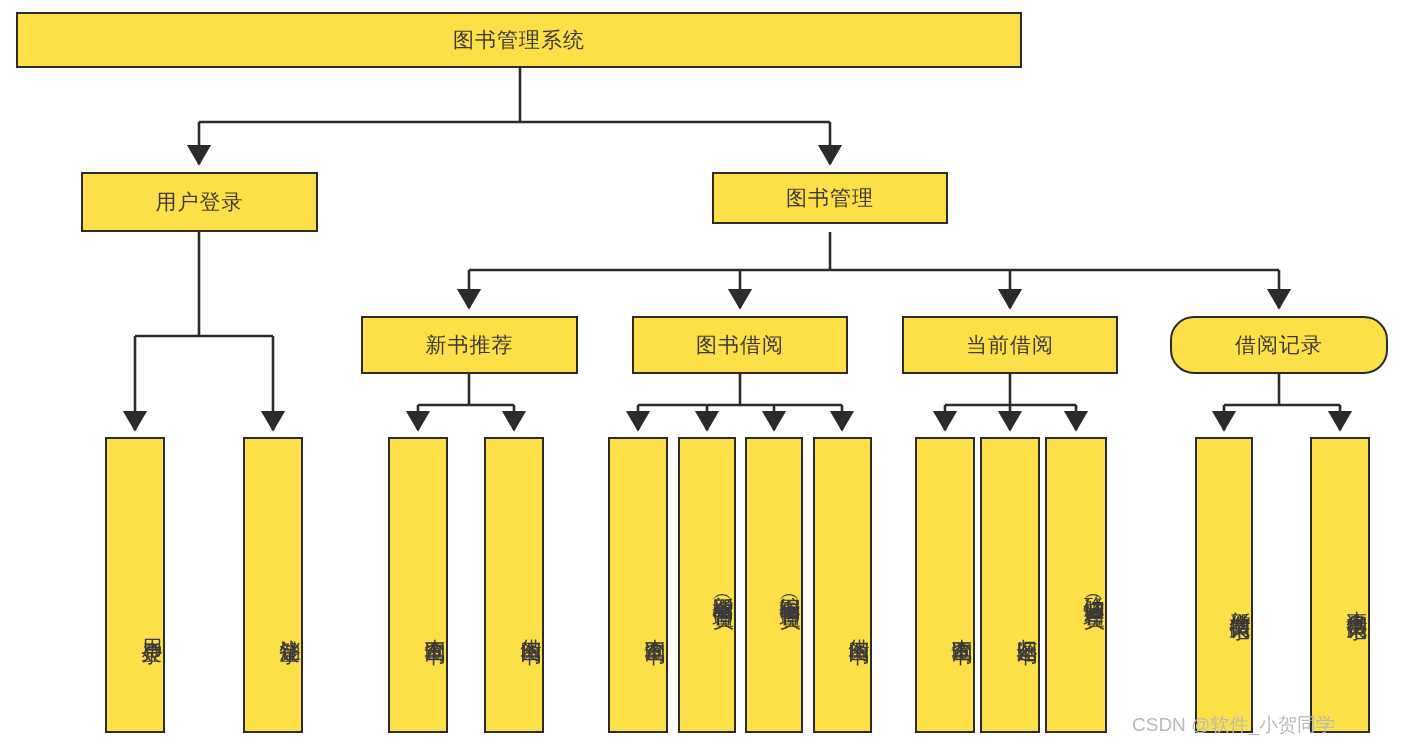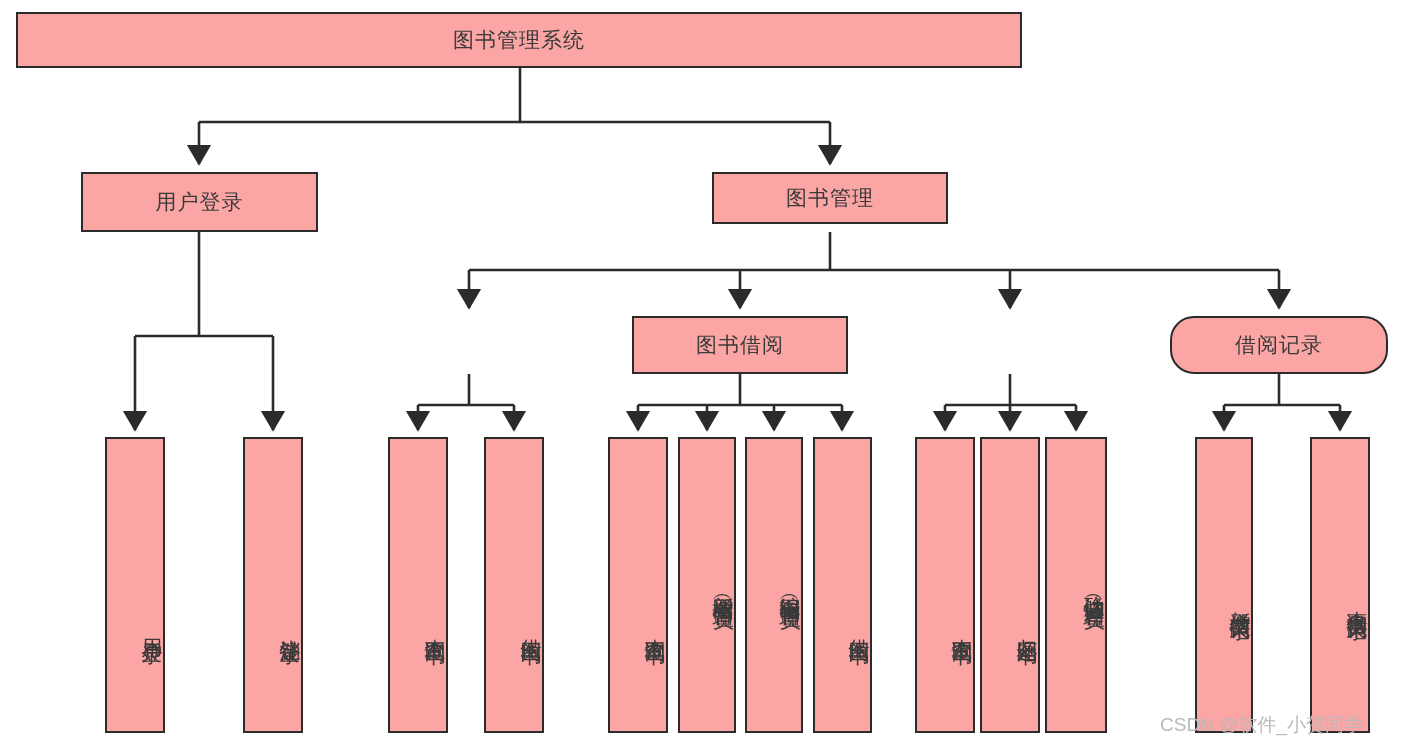--- a/index.html
+++ b/index.html
@@ -19,21 +19,21 @@
     position: absolute;
     left: 0;
     top: 0;
     width: 1405px;
     height: 747px;
     pointer-events: none;
   }
   .node {
     position: absolute;
     box-sizing: border-box;
-    background: #fca5a5;
+    background: #fde047;
     border: 2px solid #2b2b2b;
     display: flex;
     align-items: center;
     justify-content: center;
     color: #3a3a3a;
     z-index: 2;
   }
   .node.h {
     font-size: 21px;
     letter-spacing: 1px;
@@ -49,21 +49,21 @@
     justify-content: center;
     padding-top: 6px;
     line-height: 1.05;
   }
   .node.v.tall {
     align-items: flex-start;
     padding-top: 4px;
   }
   .watermark {
     position: absolute;
-    left: 1160px;
+    left: 1132px;
     top: 712px;
     font-size: 19px;
     color: #b9b9b9;
     white-space: nowrap;
     z-index: 3;
     font-family: "Liberation Sans", "DejaVu Sans", sans-serif;
     text-align: right;
   }
 </style>
 </head>
@@ -128,22 +128,28 @@
     <span>图书管理系统</span>
   </div>
 
   <div class="node h" style="left:81px; top:172px; width:237px; height:60px;">
     <span>用户登录</span>
   </div>
   <div class="node h" style="left:712px; top:172px; width:236px; height:52px;">
     <span>图书管理</span>
   </div>
 
+  <div class="node h" style="left:361px; top:316px; width:217px; height:58px;">
+    <span>新书推荐</span>
+  </div>
   <div class="node h" style="left:632px; top:316px; width:216px; height:58px;text-align:center;">
     <span>图书借阅</span>
+  </div>
+  <div class="node h" style="left:902px; top:316px; width:216px; height:58px;">
+    <span>当前借阅</span>
   </div>
   <div class="node h" style="left:1170px; top:316px; width:218px; height:58px;border-radius:24px;">
     <span>借阅记录</span>
   </div>
 
   <div class="node v" style="left:105px; top:437px; width:60px; height:296px; padding-top:82px;">
     <span>用户登录</span>
   </div>
   <div class="node v" style="left:243px; top:437px; width:60px; height:296px; padding-top:82px;">
     <span>注销登录</span>

